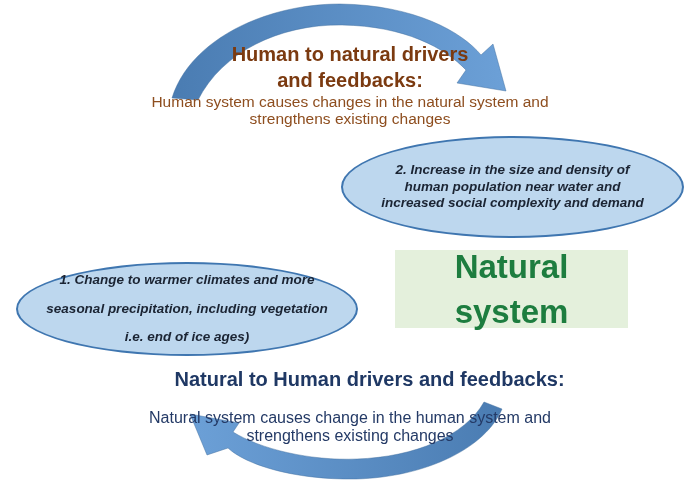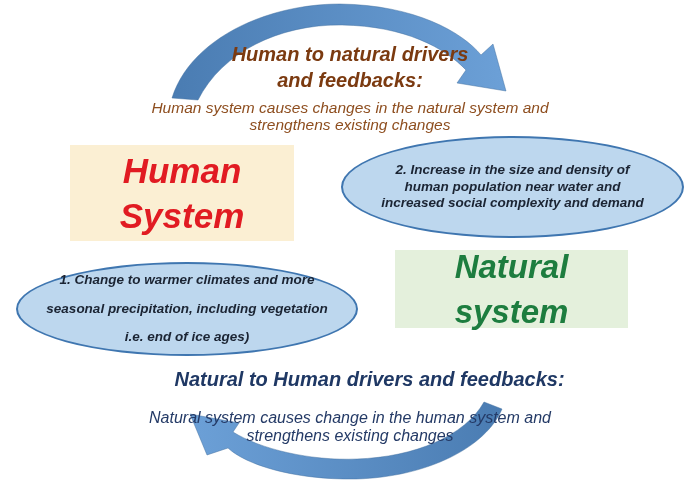--- a/index.html
+++ b/index.html
@@ -1,27 +1,27 @@
 <!DOCTYPE html>
 <html style="--arrowDark: #4A7CB2; --arrowLight: #6CA0D7; --arrowEdge: #3E6D9E; --topHeading: #7B3A10; --topBody: #8E4E1F; --humanBg: #FBEFD3; --humanText: #E11B22; --naturalBg: #E4F0DC; --naturalText: #1D7D3F; --bubbleBg: #BDD7EE; --bubbleBorder: #3F76B0; --bubbleText: #1B2433; --bottomHeading: #1F3864; --bottomBody: #243A66;"><head>
 <meta charset="utf-8">
 <style>
   html,body{margin:0;padding:0;background:#ffffff;}
   .stage{
     position:relative;width:700px;height:486px;background:#ffffff;
     font-family:"Liberation Sans",sans-serif;overflow:hidden;
   }
-  .abs{position:absolute;font-style:italic;}
+  .abs{position:absolute;}
   svg.arrows{position:absolute;left:0;top:0;width:700px;height:486px;pointer-events:none;}
 
   
   .caption{left:0;width:700px;text-align:center;}
   #top-caption{top:41px;}
   .top-head{font-size:20px;font-weight:bold;line-height:26px;color:var(--topHeading);}
-  .top-body{font-size:15.5px;line-height:17px;color:var(--topBody);margin-top:6px;}
+  .top-body{font-size:15.5px;line-height:17px;color:var(--topBody);}
   #bottom-caption{top:367px;}
   .bottom-head{font-size:20px;font-weight:bold;line-height:24px;color:var(--bottomHeading);margin-left:39px;}
   .bottom-body{font-size:16px;line-height:17.5px;color:var(--bottomBody);margin-top:18px;}
 
   
   .sysbox{display:flex;flex-direction:column;align-items:center;justify-content:center;
           font-weight:bold;text-align:center;}
   #human-box{left:70px;top:145px;width:224px;height:96px;background:var(--humanBg);
              color:var(--humanText);font-size:35px;line-height:45px;}
   #natural-box{left:395px;top:250px;width:233px;height:78px;background:var(--naturalBg);
@@ -75,24 +75,20 @@
 
   <div class="abs caption" id="top-caption">
     <div class="top-head">Human to natural drivers</div>
     <div class="top-head">and feedbacks:</div>
     <div class="top-body">
       <div>Human system causes changes in the natural system and</div>
       <div>strengthens existing changes</div>
     </div>
   </div>
 
-  <div class="abs sysbox" id="human-box">
-    <div>Human</div>
-    <div>System</div>
-  </div>
 
   <div class="abs bubble" id="bubble-2">
     <div>2. Increase in the size and density of</div>
     <div>human population near water and</div>
     <div>increased social complexity and demand</div>
   </div>
 
   <div class="abs bubble" id="bubble-1">
     <div>1. Change to warmer climates and more</div>
     <div>seasonal precipitation, including vegetation</div>

